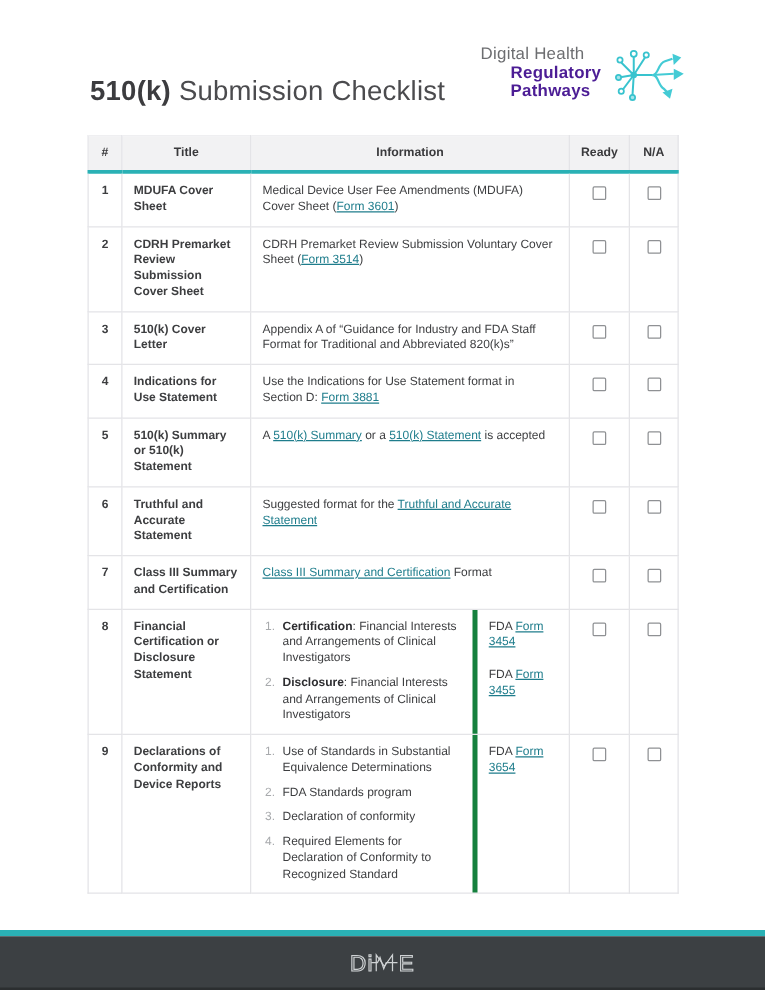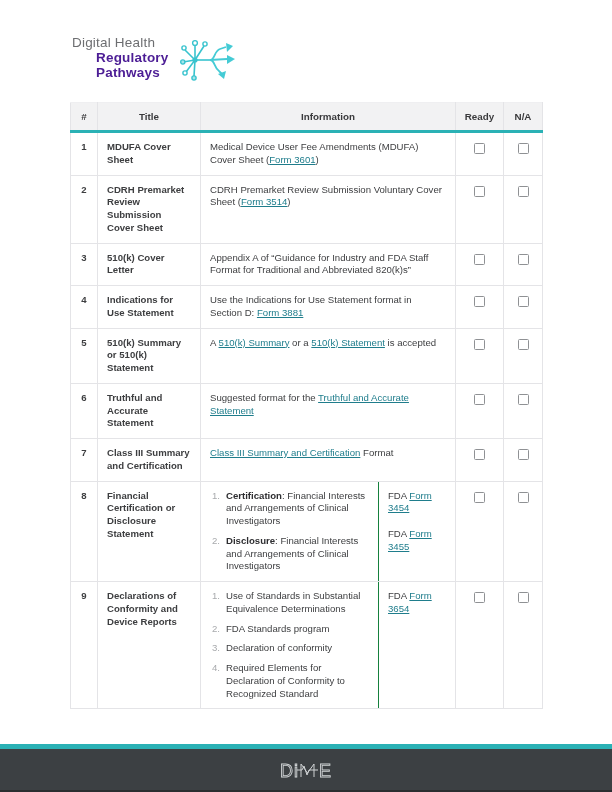--- a/index.html
+++ b/index.html
@@ -49,21 +49,21 @@
     border:1.6px solid #8f9194; border-radius:1.5px; background:#ffffff;
     cursor:pointer;
   }
   a.lnk { color:#1f7d8c; cursor:pointer; }
   .c-info strong { font-weight:700; color:#2e2e31; }
 
   
   td.split-cell { padding:0; }
   .split { display:flex; width:100%; height:100%; }
   .list-col { flex:1; padding:8px 8px 8px 10px; }
-  .forms-col { width:77px; border-left:1px solid #15803d; padding:8px 4px 8px 9px; }
+  .forms-col { width:77px; border-left:4px solid #15803d; padding:8px 4px 8px 9px; }
   .li { display:flex; gap:6px; margin-bottom:7px; }
   .li:last-child { margin-bottom:0; }
   .li-num { color:#a8aaad; min-width:9px; text-align:right; flex:none; }
   .form-p { margin-bottom:13px; }
   .form-p:last-child { margin-bottom:0; }
 
   
   .doc-footer { position:absolute; left:0; right:0; bottom:0; }
   .footer-accent { height:5px; background:#2ab1b5; }
   .footer-bar {
@@ -71,20 +71,21 @@
     align-items:center; justify-content:center;
     border-bottom:2px solid #2b2e30;
   }
 </style>
 </head>
 <body>
 
 <div class="page">
 
   <div class="doc-header">
+    <h1 class="title"><span class="t-bold">510(k)</span><span class="t-rest"> Submission Checklist</span></h1>
 
     <div class="brand">
       <div class="brand-text">
         <div class="brand-l1">Digital Health</div>
         <div class="brand-l2">Regulatory</div>
         <div class="brand-l2">Pathways</div>
       </div>
       <svg class="brand-icon" width="56" height="52" viewBox="0 0 56 52">
         <g stroke="#38c3ce" stroke-width="1.6" fill="none">
           <line x1="15" y1="26" x2="15" y2="11"></line>

